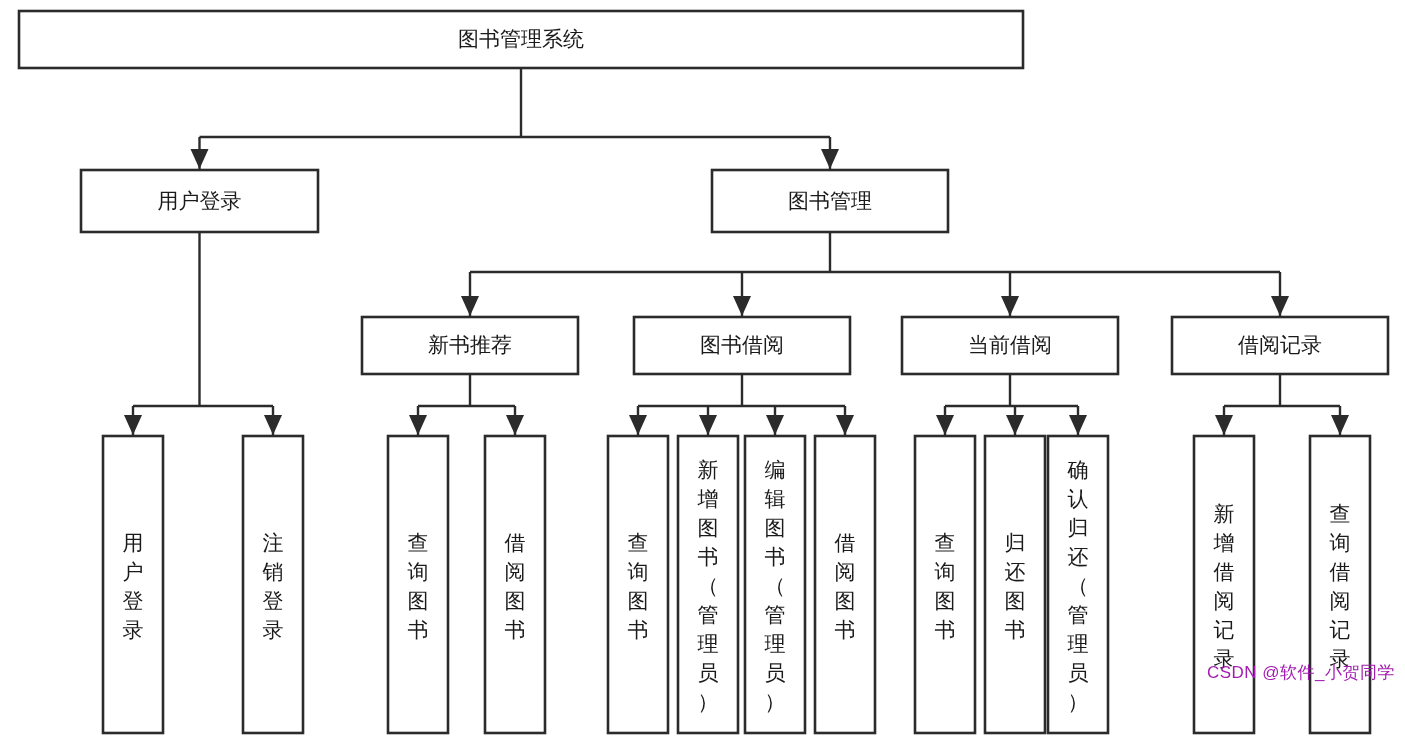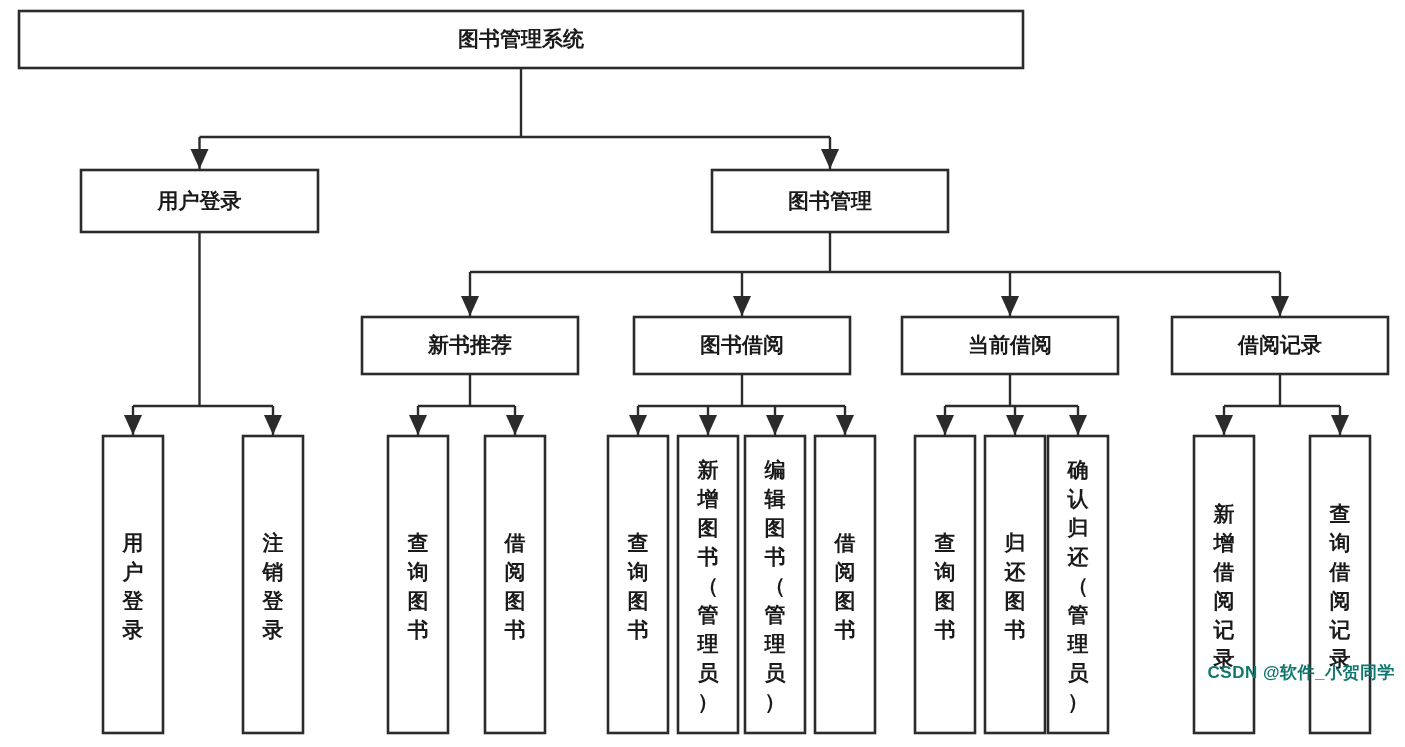--- a/index.html
+++ b/index.html
@@ -11,21 +11,20 @@
     width: 1405px;
     height: 747px;
     font-family: "Liberation Sans", "DejaVu Sans", sans-serif;
     overflow: hidden;
     position: relative;
   }
   #diagram-root {
     position: relative;
     width: 1405px;
     height: 689px;
-    font-weight: bold;
   }
   svg.diagram-svg {
     position: absolute;
     top: 0;
     left: 0;
     width: 1405px;
     height: 747px;
   }
   .node-box {
     fill: #ffffff;
@@ -54,21 +53,21 @@
     font-size: 21px;
     fill: #1a1a1a;
     text-anchor: middle;
   }
   .watermark {
     position: absolute;
     right: 10px;
     bottom: 5px;
     font-family: "Liberation Sans", "DejaVu Sans", sans-serif;
     font-size: 17px;
-    color: #0f766e;
+    color: #a21caf;
     white-space: nowrap;
     letter-spacing: 0.5px;
   }
 </style>
 </head>
 <body>
 
 <div id="diagram-root">
   <svg class="diagram-svg" id="diagram-svg" viewBox="0 0 1405 747">
       <g>

